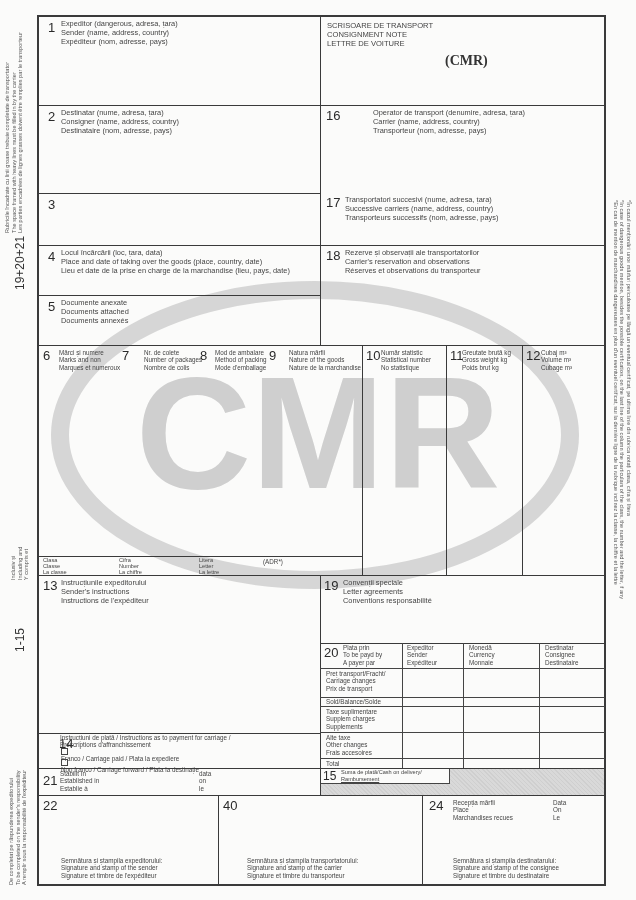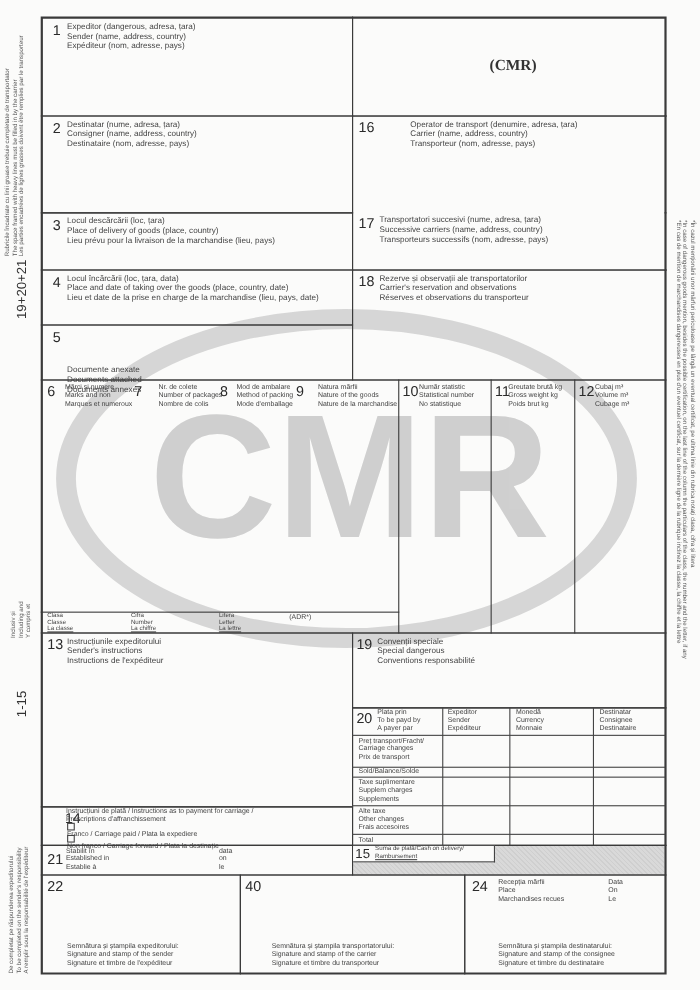--- a/index.html
+++ b/index.html
@@ -62,44 +62,44 @@
 <div class="box" style="left:37px;top:105px;width:284px;height:89px;border-width:1px 1px 1px 2px;">
   <div class="num" style="left:9px;top:4px;">2</div>
   <div class="lbl" style="left:22px;top:2px;">
     <span>Destinatar (nume, adresa, țara)</span>
       <span>Consigner (name, address, country)</span>
       <span>Destinataire (nom, adresse, pays)</span>
   </div>
 </div>
 <div class="box" style="left:37px;top:193px;width:284px;height:53px;border-width:1px 1px 1px 2px;">
   <div class="num" style="left:9px;top:4px;">3</div>
-  <div class="lbl" style="left:22px;top:2px;">
-    <span>Locul descărcării (loc, țara)</span>
-      <span>Place of delivery of goods (place, country)</span>
-      <span>Lieu prévu pour la livraison de la marchandise (lieu, pays)</span>
-  </div>
 </div>
 <div class="box" style="left:37px;top:245px;width:284px;height:51px;border-width:1px 1px 1px 2px;">
   <div class="num" style="left:9px;top:4px;">4</div>
   <div class="lbl" style="left:22px;top:2px;">
     <span>Locul încărcării (loc, țara, data)</span>
       <span>Place and date of taking over the goods (place, country, date)</span>
       <span>Lieu et date de la prise en charge de la marchandise (lieu, pays, date)</span>
   </div>
 </div>
 <div class="box" style="left:37px;top:295px;width:284px;height:51px;border-width:1px 1px 1px 2px;">
   <div class="num" style="left:9px;top:4px;">5</div>
-  <div class="lbl" style="left:22px;top:2px;margin-top:33px;">
+  <div class="lbl" style="left:22px;top:2px;">
     <span>Documente anexate</span>
       <span>Documents attached</span>
       <span>Documents annexés</span>
   </div>
 </div>
 
 <div class="box" style="left:320px;top:15px;width:286px;height:91px;border-width:2px 2px 1px 1px;">
+  <div class="lbl" style="left:6px;top:4px;font-size:7.6px;line-height:9px;">
+    <span>SCRISOARE DE TRANSPORT</span>
+      <span>CONSIGNMENT NOTE</span>
+      <span>LETTRE DE VOITURE</span>
+  </div>
   <div class="abs" style="left:124px;top:36px;font-family:'Liberation Serif',serif;font-weight:bold;font-size:14px;color:#333;">(CMR)</div>
 </div>
 <div class="box" style="left:320px;top:105px;width:286px;height:89px;border-width:1px 2px 0 1px;">
   <div class="num" style="left:5px;top:3px;">16</div>
   <div class="lbl" style="left:24px;top:2px;margin-left:28px;">
     <span>Operator de transport (denumire, adresa, țara)</span>
       <span>Carrier (name, address, country)</span>
       <span>Transporteur (nom, adresse, pays)</span>
   </div>
 </div>
@@ -235,21 +235,21 @@
     <span>data</span>
       <span>on</span>
       <span>le</span>
   </div>
 </div>
 
 <div class="box" style="left:320px;top:575px;width:286px;height:69px;border-width:1px 2px 1px 1px;">
   <div class="num" style="left:3px;top:3px;">19</div>
   <div class="lbl" style="left:22px;top:2px;">
     <span>Convenții speciale</span>
-      <span>Special dangerous</span>
+      <span>Letter agreements</span>
       <span>Conventions responsabilité</span>
   </div>
 </div>
 
 <div class="box" style="left:320px;top:643px;width:286px;height:126px;border-width:1px 2px 1px 1px;"></div>
 
 <div class="abs" style="left:402px;top:643px;width:1px;height:126px;background:#444;"></div>
 <div class="abs" style="left:463px;top:643px;width:1px;height:126px;background:#444;"></div>
 <div class="abs" style="left:539px;top:643px;width:1px;height:126px;background:#444;"></div>
 

